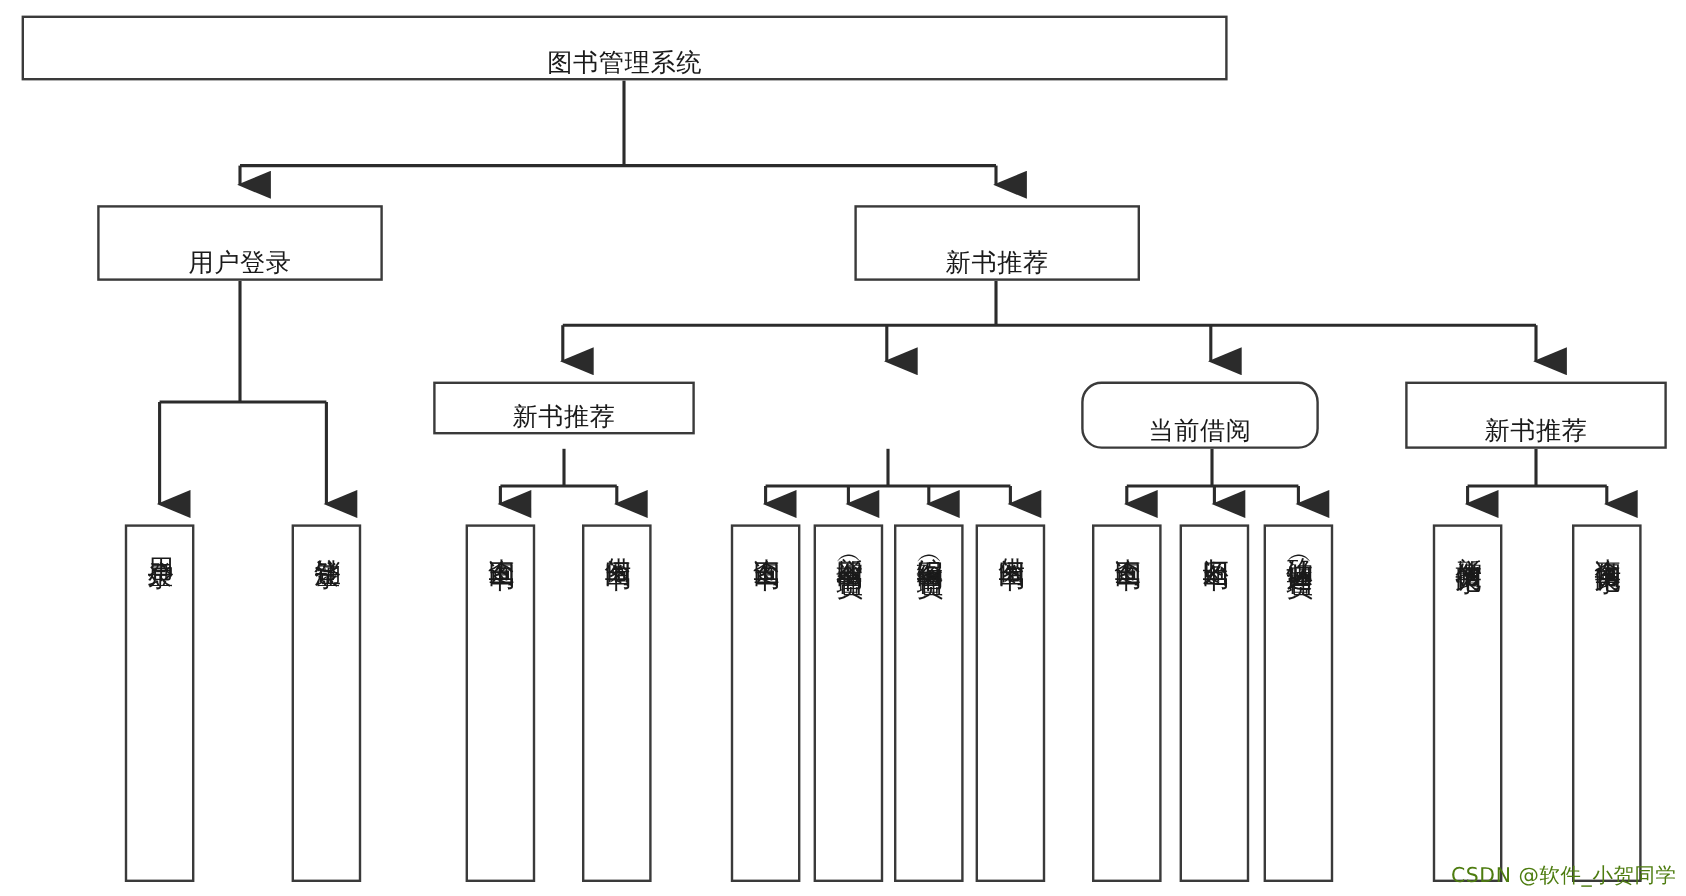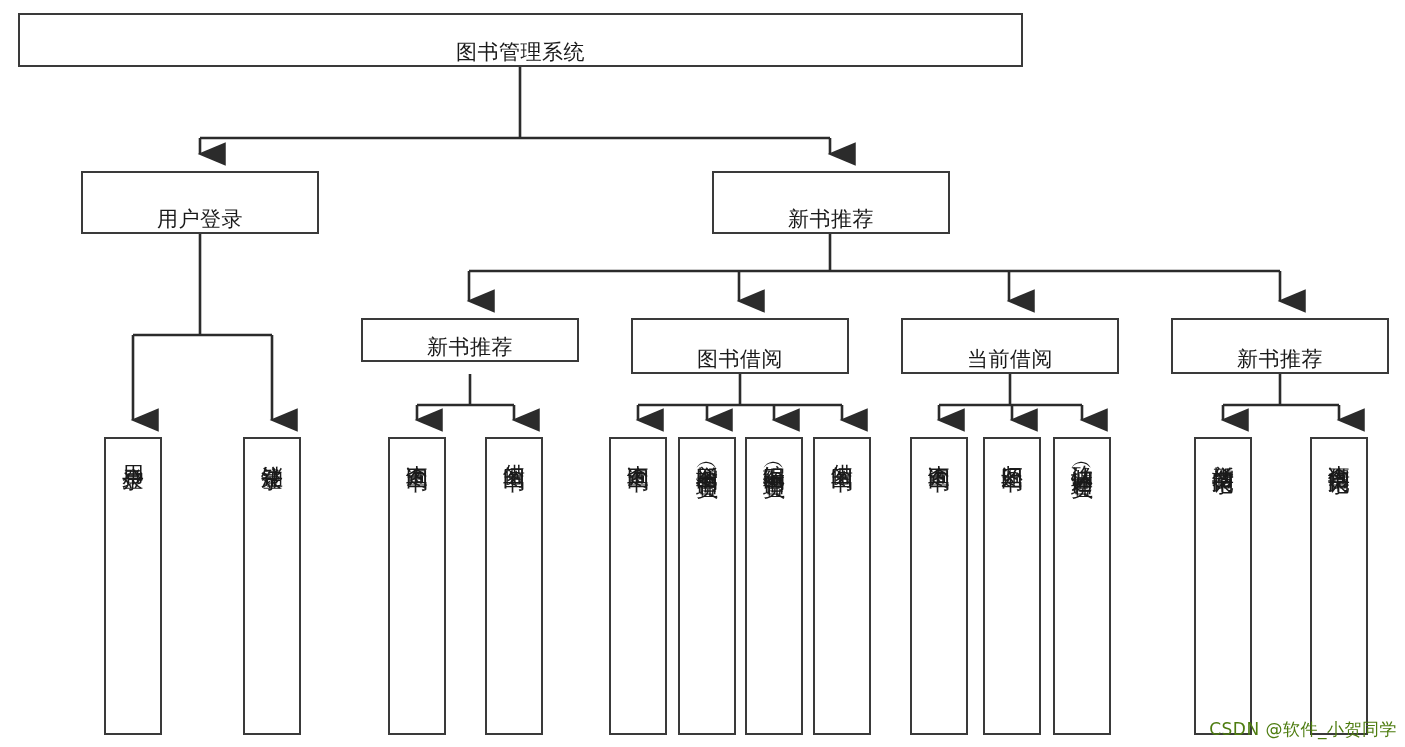--- a/index.html
+++ b/index.html
@@ -134,24 +134,21 @@
   <div class="node horiz" style="left:81px; top:171px; width:238px; height:63px;">
     <span class="label">用户登录</span>
   </div>
   <div class="node horiz" style="left:712px; top:171px; width:238px; height:63px;">
     <span class="label">新书推荐</span>
   </div>
 
   <div class="node horiz" style="left:361px; top:318px; width:218px; height:44px;">
     <span class="label">新书推荐</span>
   </div>
-  <div class="node horiz" style="left:631px; top:318px; width:218px; height:56px;">
-    <span class="label">图书借阅</span>
-  </div>
-  <div class="node horiz" style="left:901px; top:318px; width:218px; height:56px;">
+  <div class="node horiz" style="left:901px; top:318px; width:198px; height:56px;border-radius:17px;">
     <span class="label">当前借阅</span>
   </div>
   <div class="node horiz" style="left:1171px; top:318px; width:218px; height:56px;">
     <span class="label">新书推荐</span>
   </div>
 
   <div class="node vert" style="left:104px; top:437px; width:58px; height:298px;">
     <span class="label">用户登录</span>
   </div>
   <div class="node vert" style="left:243px; top:437px; width:58px; height:298px;">

